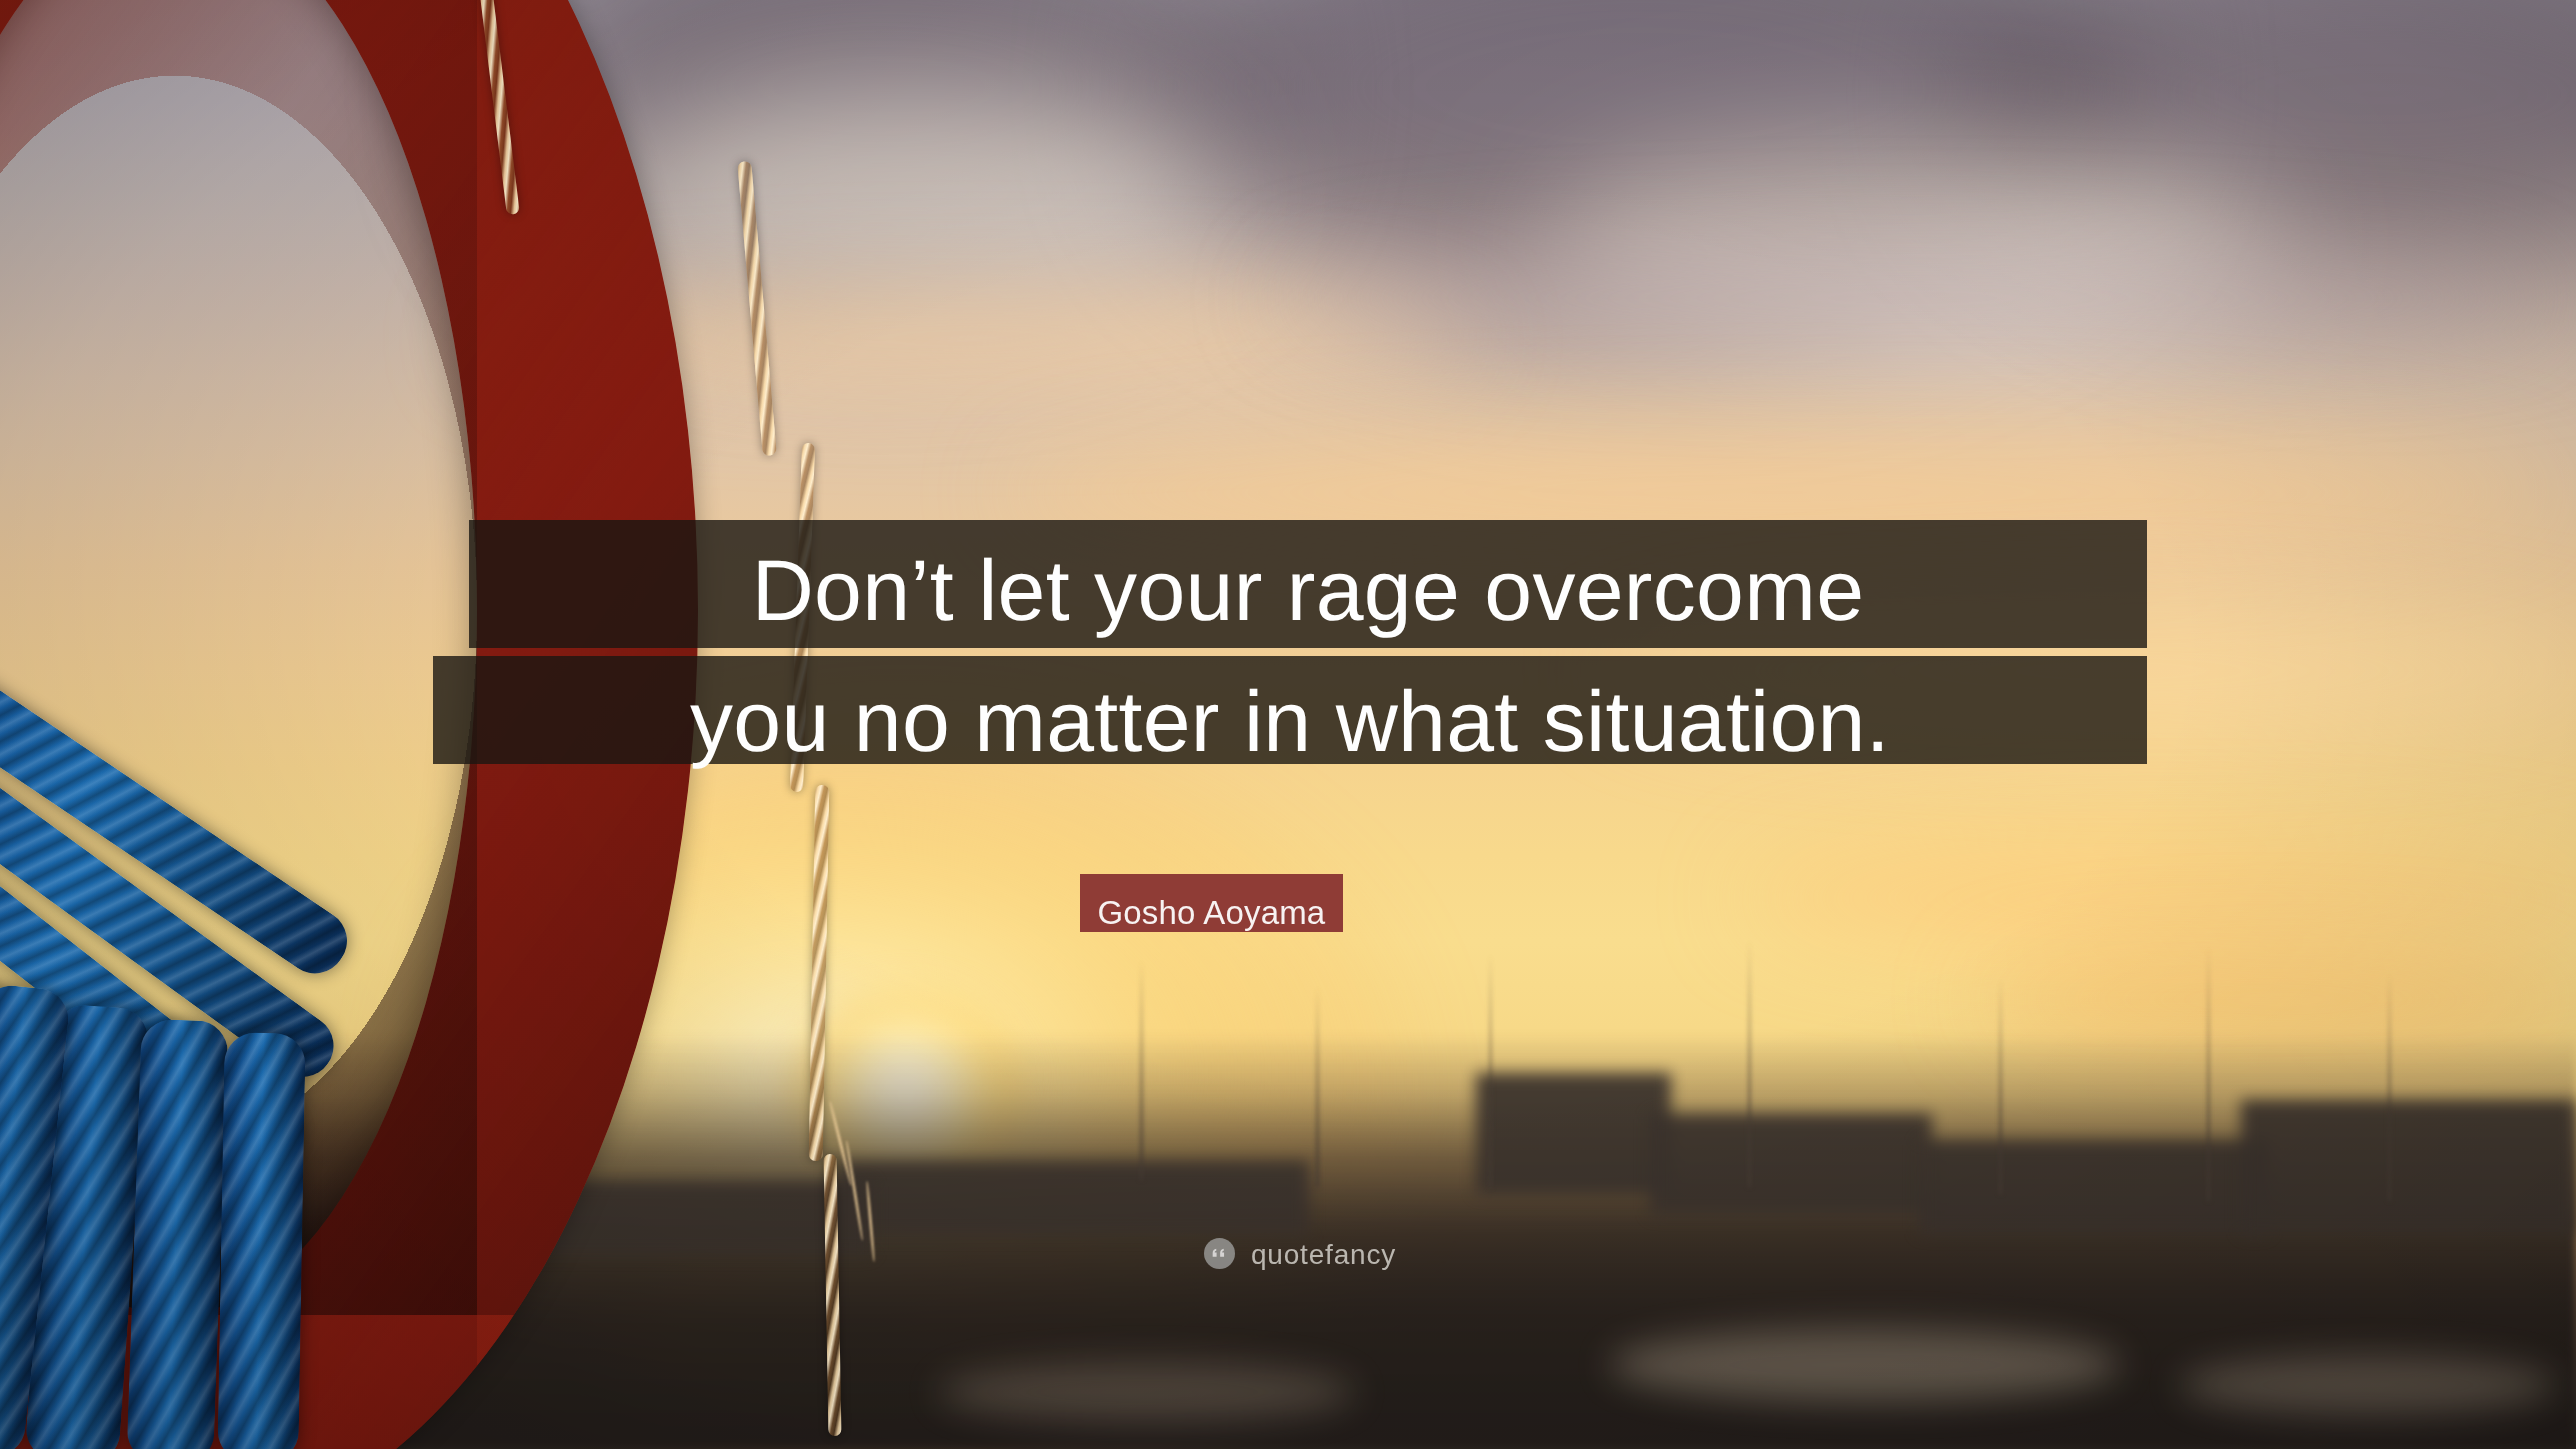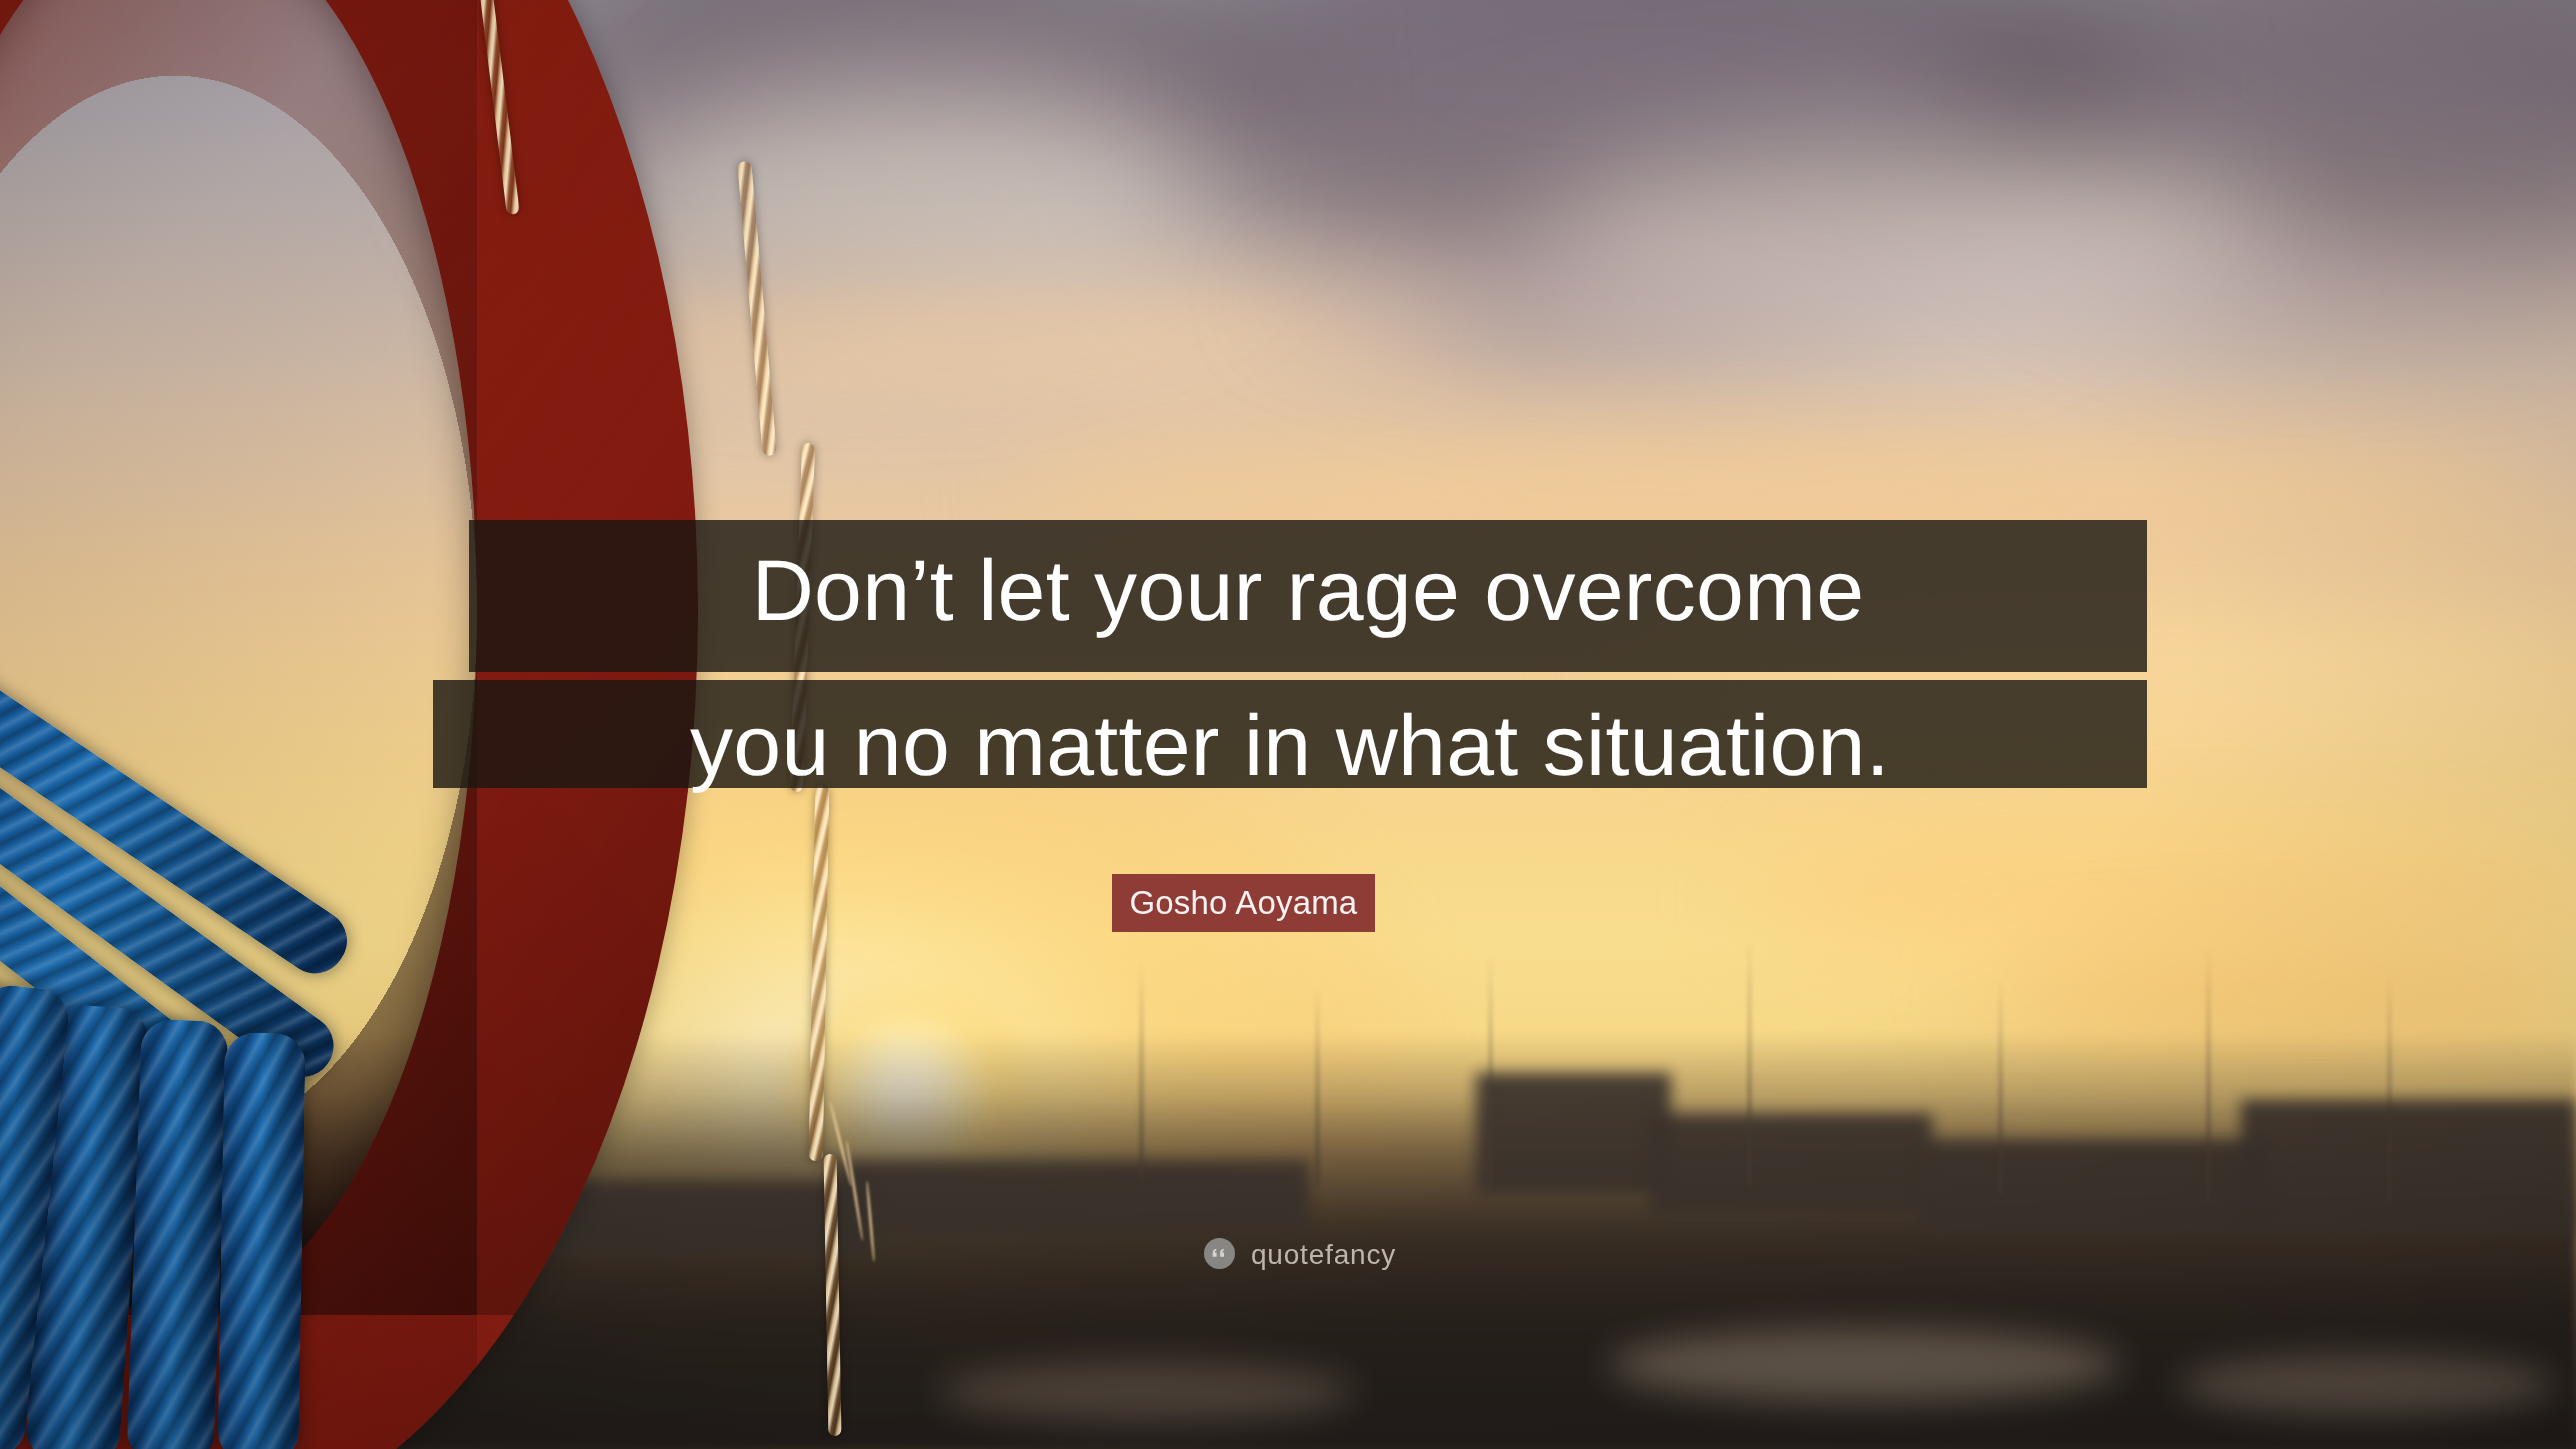--- a/index.html
+++ b/index.html
@@ -222,34 +222,34 @@
     color: #fefefe;
     font-size: 86px;
     line-height: 142px;
     font-weight: 400;
     letter-spacing: 0.3px;
     padding: 0 17.4px;
     box-sizing: border-box;
     white-space: nowrap;
     text-rendering: geometricPrecision;
   }
-  .qline.l1 { height: 152px; margin-left: 36px; }
+  .qline.l1 { height: 128px; margin-left: 36px; }
   .qline.l2 { height: 108px; line-height: 133px; margin-top: 8px; }
   .qline.l1 { text-align: center; }
   .qline.l2 { text-align: center; }
 
   
   .author-badge {
     position: absolute;
-    left: 1112px;
+    left: 1080px;
     top: 874px;
     height: 58px;
     padding: 0 17.4px;
     display: flex;
-    align-items: center;
+    align-items: flex-end;
     justify-content: center;
     background: #8f3c36;
     color: #f7f2f2;
     font-size: 33px;
     letter-spacing: 0.2px;
     white-space: nowrap;
     box-sizing: border-box;
   }
 
   

